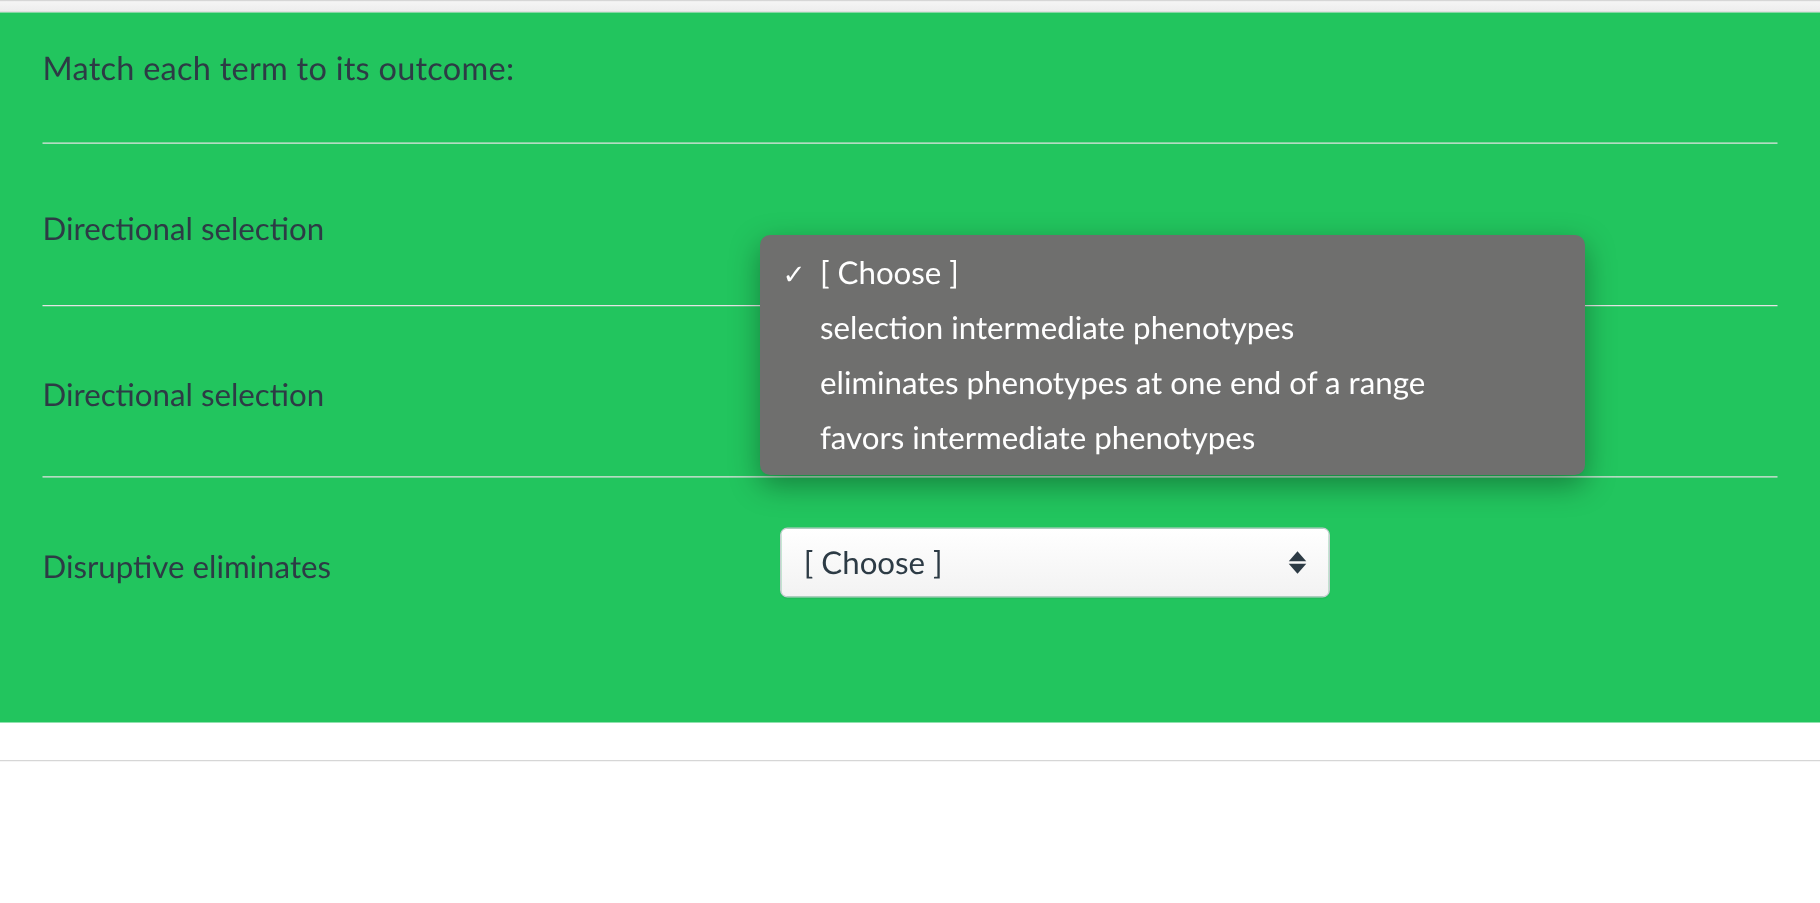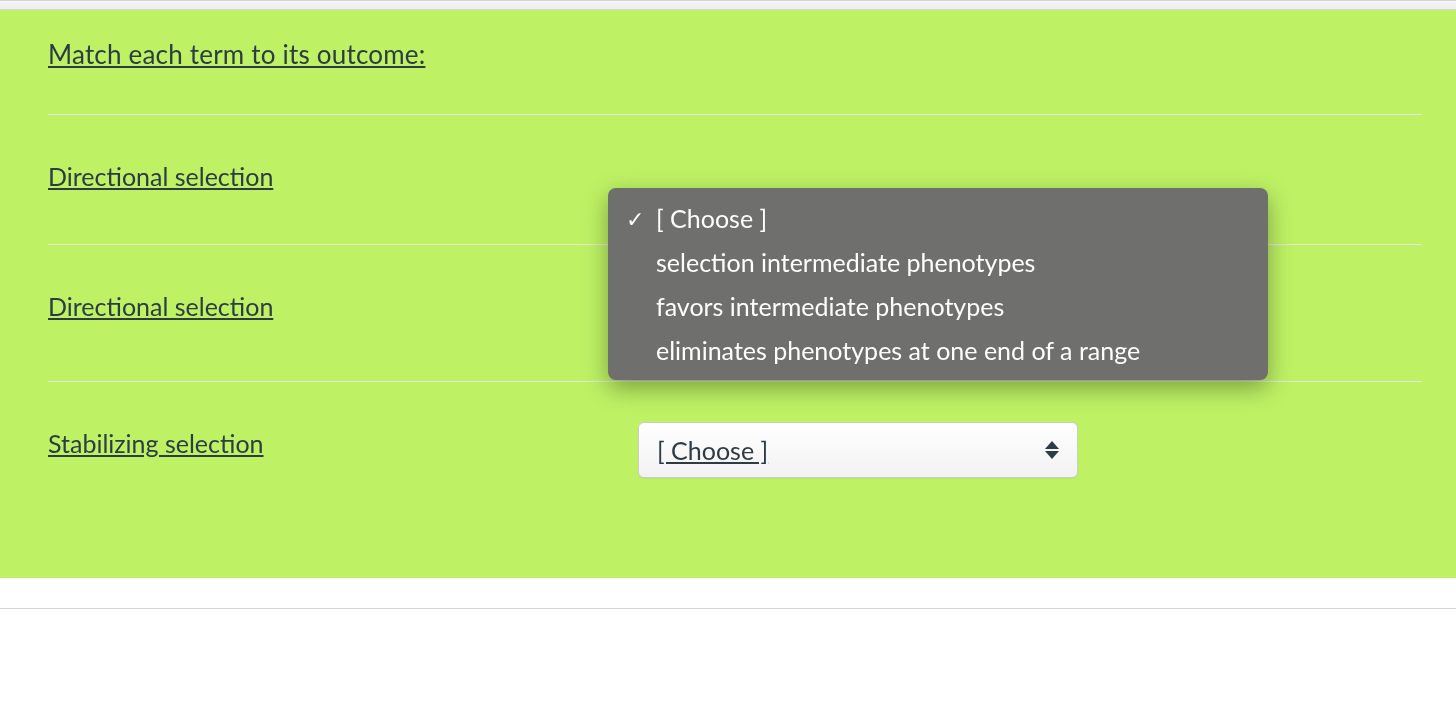--- a/index.html
+++ b/index.html
@@ -16,34 +16,33 @@
       overflow: hidden;
     }
     .top-bar {
       height: 10px;
       width: 100%;
       background: linear-gradient(to bottom, #f5f5f5, #ededed);
       border-top: 1px solid #d6d6d6;
       border-bottom: 1px solid #d6d6d6;
     }
     .content {
-      padding: 28px 34px 40px 48px;
-      background: #bef264;
-      text-decoration: underline;
+      padding: 28px 34px 40px 34px;
+      background: #22c55e;
     }
     .question-title {
       font-size: 26px;
       font-weight: 400;
       color: #2d3b45;
       margin-bottom: 44px;
       letter-spacing: 0.2px;
     }
     .match-row {
       display: flex;
-      align-items: flex-start;
+      align-items: center;
       border-top: 1px solid #e4e4e4;
       padding: 40px 0;
       min-height: 130px;
     }
     .match-row.last {
       padding-bottom: 60px;
     }
     .term {
       width: 590px;
       flex: 0 0 590px;
@@ -147,21 +146,21 @@
         <span>[ Choose ]</span>
         <span class="select-arrows">
           <span class="arrow-up"></span>
           <span class="arrow-down"></span>
         </span>
       </div>
     </div>
   </div>
 
   <div class="match-row last">
-    <div class="term">Stabilizing selection</div>
+    <div class="term">Disruptive eliminates</div>
     <div class="select-wrapper">
       <div class="custom-select">
         <span>[ Choose ]</span>
         <span class="select-arrows">
           <span class="arrow-up"></span>
           <span class="arrow-down"></span>
         </span>
       </div>
     </div>
   </div>
@@ -171,21 +170,21 @@
   <div class="dropdown-item">
     <span class="check">✓</span>
     <span class="item-text">[ Choose ]</span>
   </div>
   <div class="dropdown-item">
     <span class="check"></span>
     <span class="item-text">selection intermediate phenotypes</span>
   </div>
   <div class="dropdown-item">
     <span class="check"></span>
-    <span class="item-text">favors intermediate phenotypes</span>
+    <span class="item-text">eliminates phenotypes at one end of a range</span>
   </div>
   <div class="dropdown-item">
     <span class="check"></span>
-    <span class="item-text">eliminates phenotypes at one end of a range</span>
+    <span class="item-text">favors intermediate phenotypes</span>
   </div>
 </div>
 
 <div class="bottom-line"></div>
 
 </body></html>

